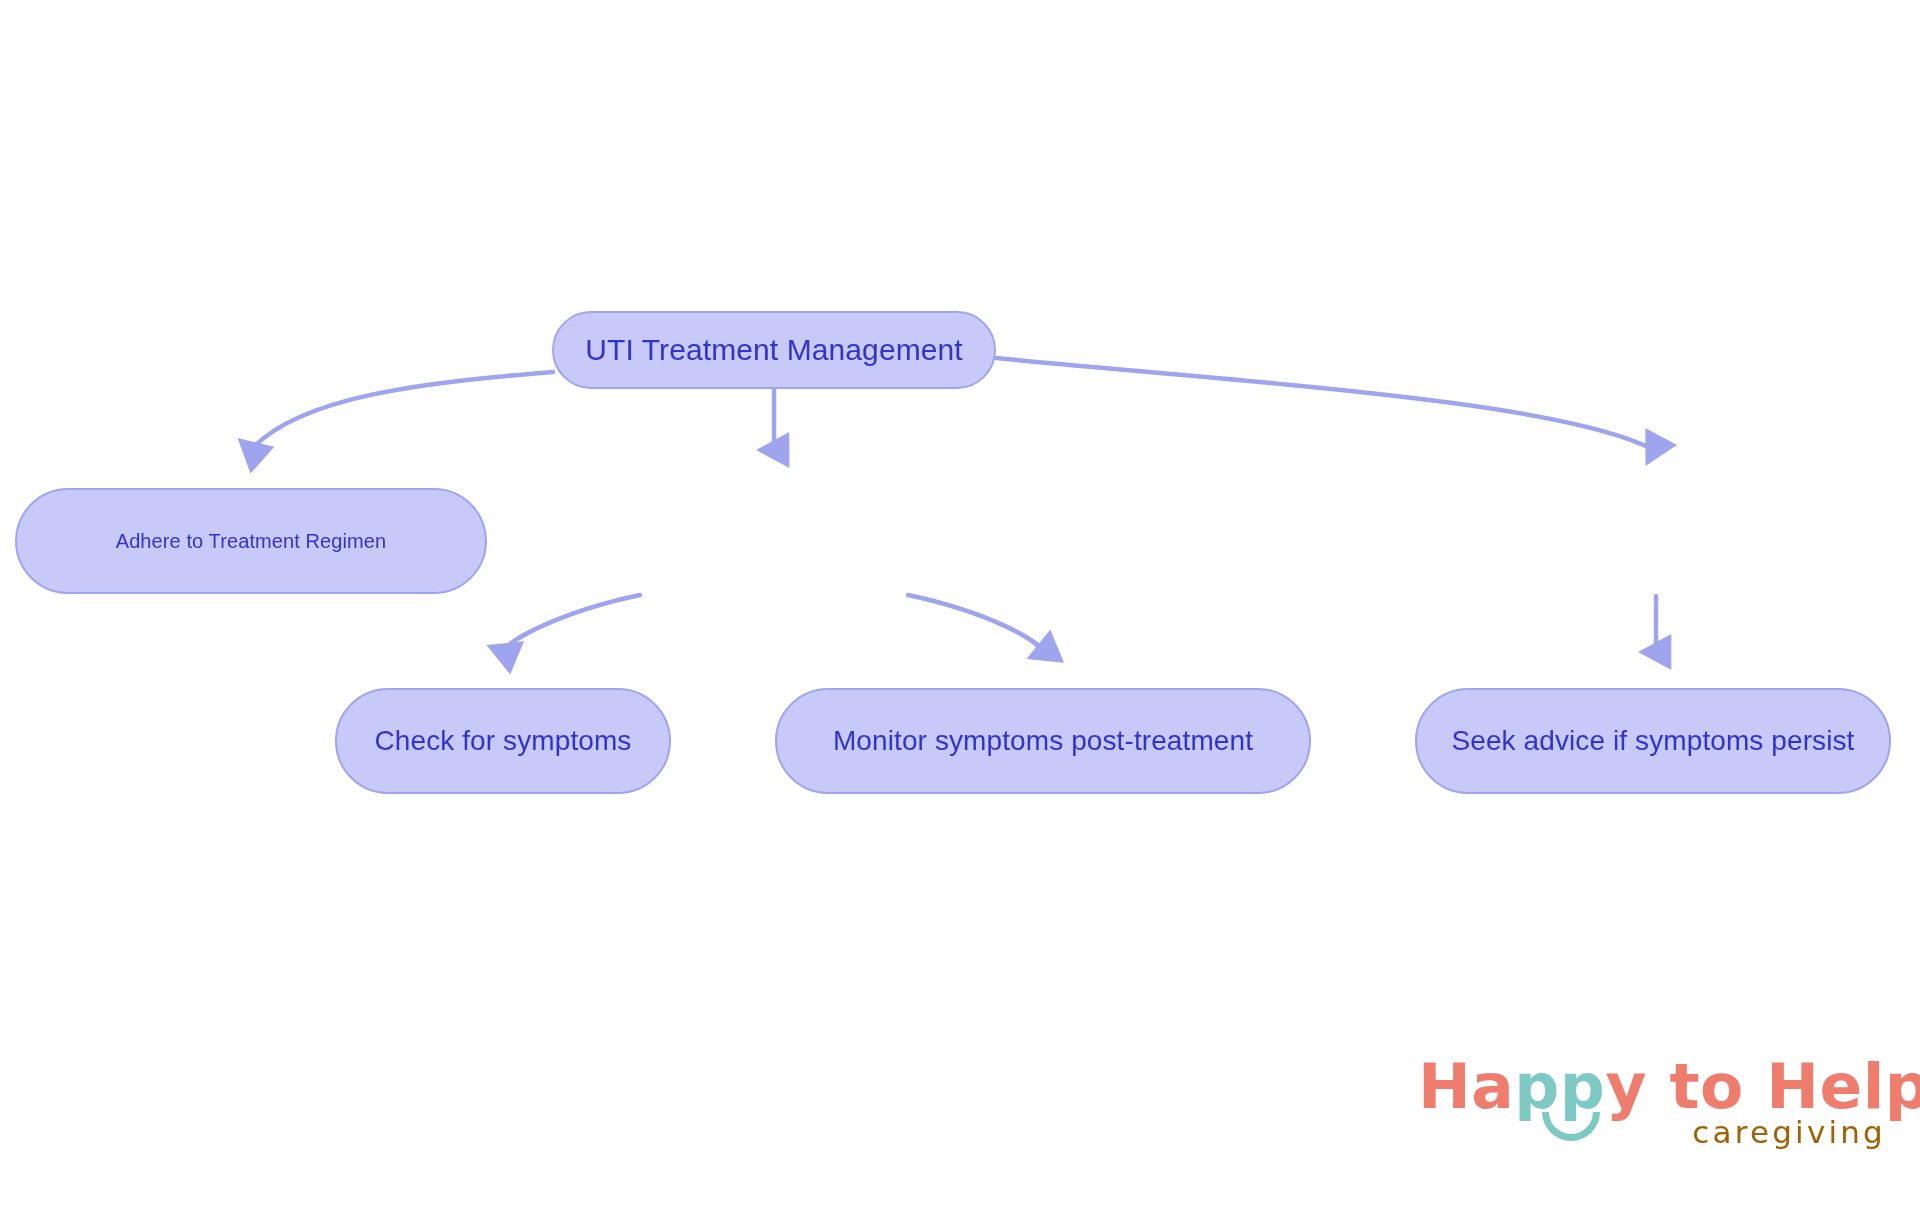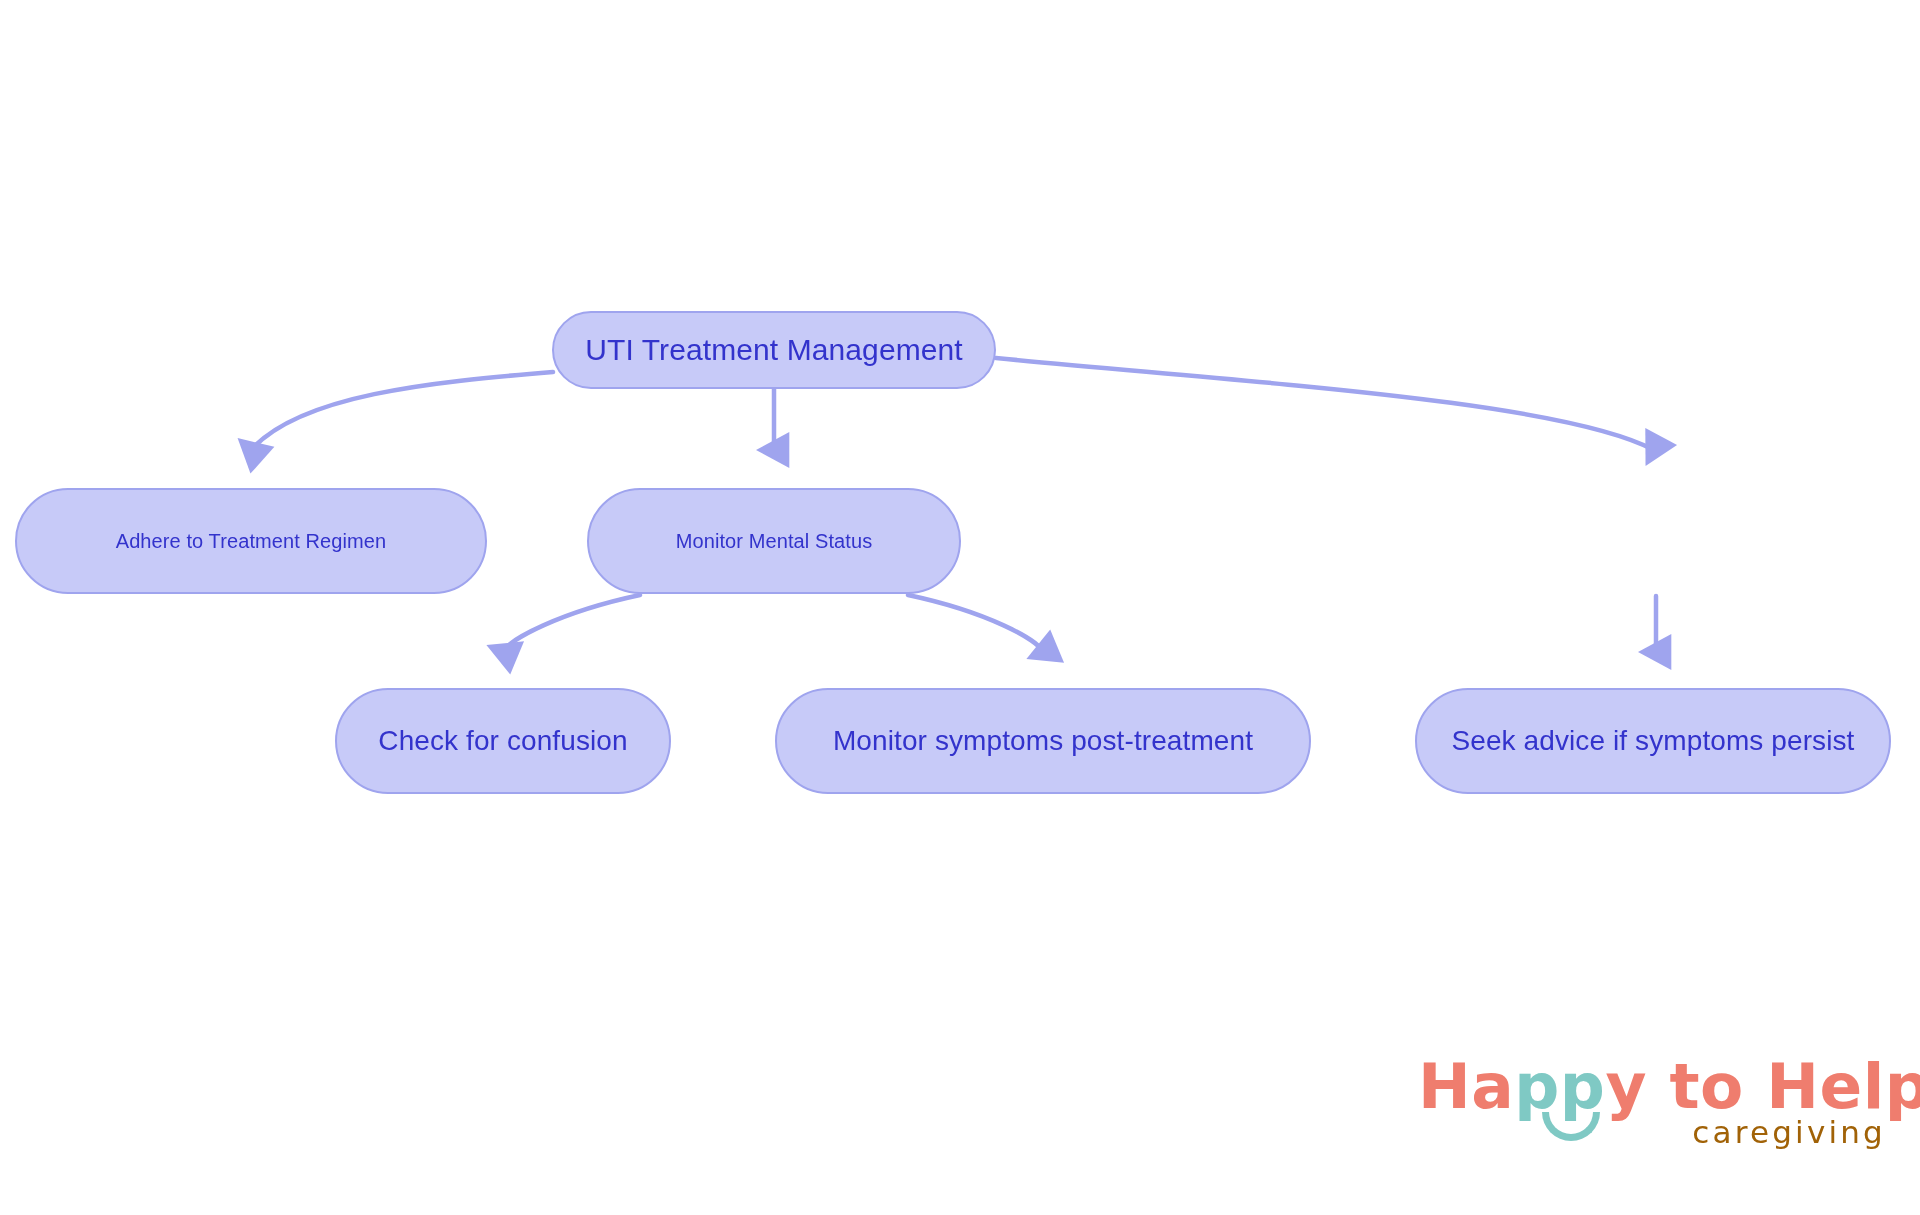--- a/index.html
+++ b/index.html
@@ -117,27 +117,24 @@
   </svg>
 
   <div class="node root" style="left:552px; top:287px; width:444px; height:78px;margin-top:24px;">
     <span>UTI Treatment Management</span>
   </div>
 
   <div class="node mid" style="left:15px; top:488px; width:472px; height:106px;">
     <span>Adhere to Treatment Regimen</span>
   </div>
 
-  <div class="node mid" style="left:587px; top:488px; width:374px; height:106px;">
-    <span>Monitor Mental Status</span>
-  </div>
 
 
   <div class="node leaf" style="left:335px; top:688px; width:336px; height:106px;">
-    <span>Check for confusion</span>
+    <span>Check for symptoms</span>
   </div>
 
   <div class="node leaf" style="left:1415px; top:688px; width:476px; height:106px;">
     <span>Seek advice if symptoms persist</span>
   </div>
 
   <div class="node leaf" style="left:775px; top:688px; width:536px; height:106px;">
     <span>Monitor symptoms post-treatment</span>
   </div>
 

